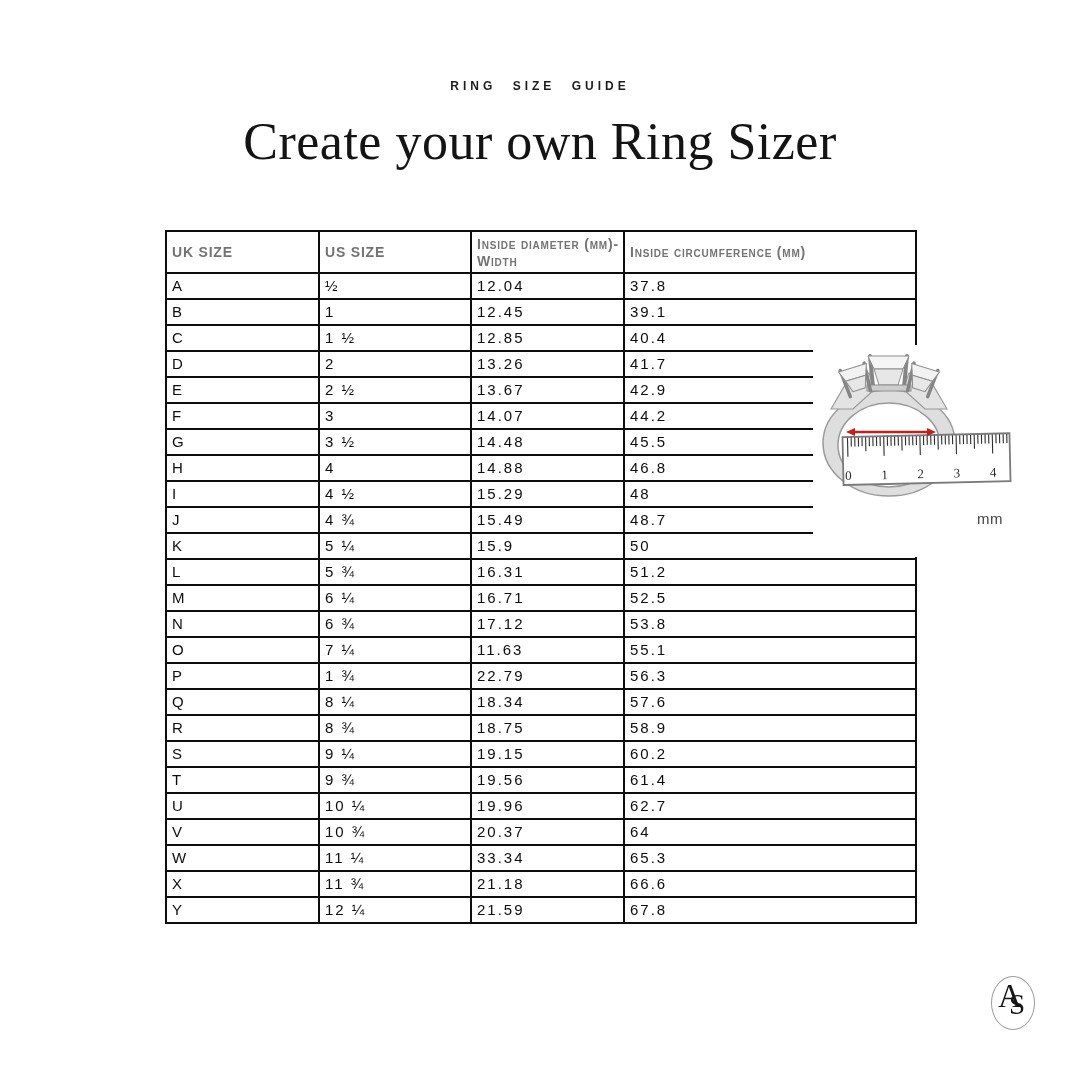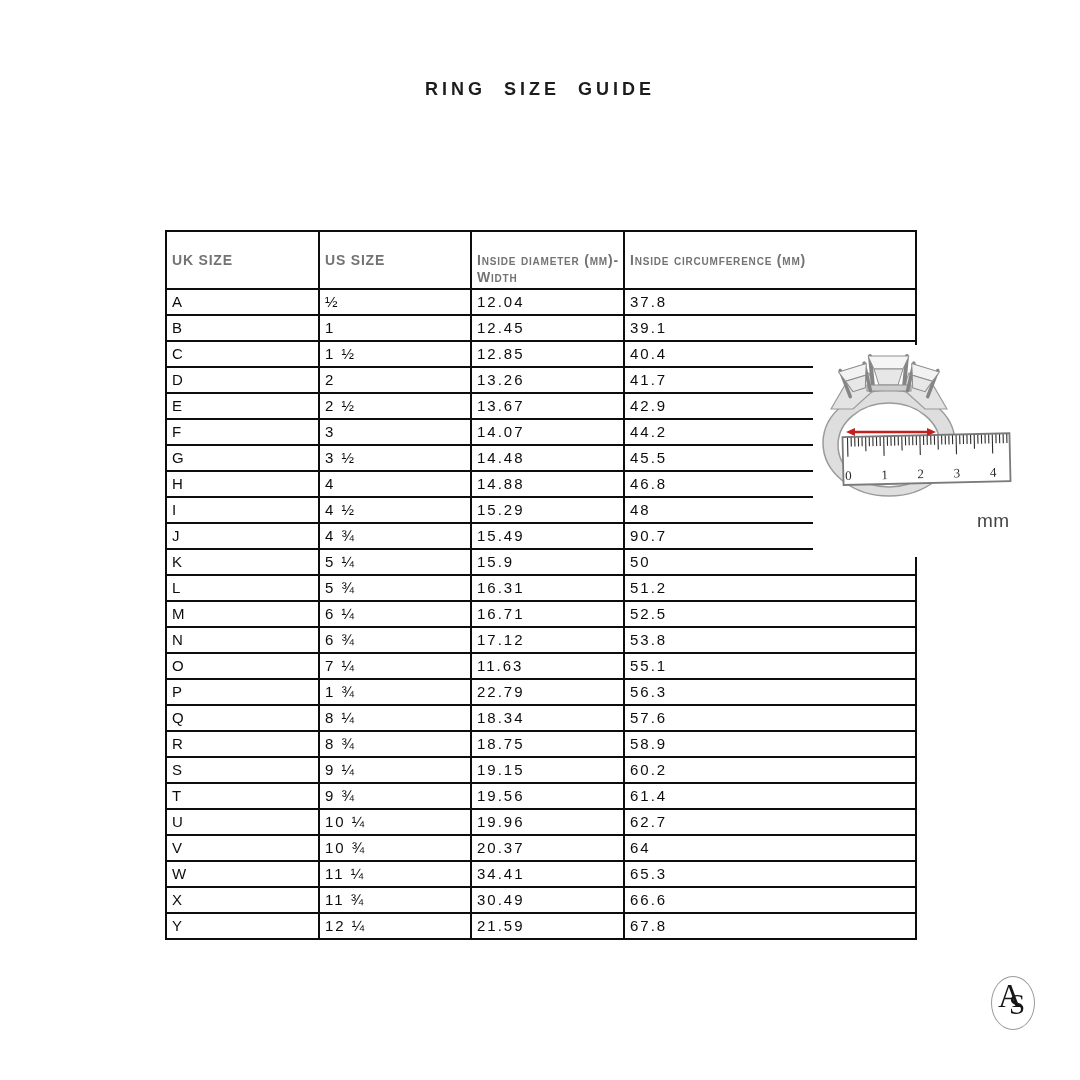--- a/index.html
+++ b/index.html
@@ -1,55 +1,56 @@
 <!DOCTYPE html>
 <html><head>
 <meta charset="utf-8">
 <style>
   html,body{margin:0;padding:0;background:#ffffff;}
   .canvas{position:relative;width:1080px;height:1080px;background:#ffffff;overflow:hidden;
           font-family:"Liberation Sans",sans-serif;color:#141414;}
 
   .eyebrow{position:absolute;top:79px;left:0;width:1080px;text-align:center;
-           font-size:18px;font-weight:700;letter-spacing:4px;word-spacing:9px;color:#1c1c1c;}
+           font-size:12px;font-weight:700;letter-spacing:4px;word-spacing:9px;color:#1c1c1c;}
   .title{position:absolute;top:112px;left:0;width:1080px;text-align:center;margin:0;
          font-family:"Liberation Serif",serif;font-weight:400;font-size:52px;
          letter-spacing:0.5px;color:#141414;}
 
   table.size-table{position:absolute;top:230px;left:165px;width:750px;
                    border-collapse:collapse;table-layout:fixed;background:#fff;}
   .size-table th,.size-table td{border:2px solid #0d0d0d;padding:0 0 0 5px;
                    text-align:left;vertical-align:middle;overflow:hidden;white-space:nowrap;}
   .size-table thead th{height:38px;font-size:14px;font-weight:700;letter-spacing:0.8px;color:#737373;}
   .size-table thead th.sc, .sc{font-variant:small-caps;}
-  .size-table thead .two-line{line-height:17px;padding-top:18px;}
+  .size-table thead .two-line{line-height:17px;padding-top:2px;}
   .size-table tbody td{height:24px;font-size:15px;letter-spacing:2px;color:#0d0d0d;line-height:24px;}
 
   .sizer-overlay{position:absolute;left:813px;top:345px;width:227px;height:212px;background:#ffffff;}
   .ring-svg{position:absolute;left:0;top:0;}
   .width-label{position:absolute;left:8px;top:159px;width:160px;text-align:center;
                font-size:21px;color:#8d8d8d;letter-spacing:0.3px;}
-  .mm-label{position:absolute;left:164px;top:165px;font-size:19px;color:#454545;letter-spacing:0.5px;}
+  .mm-label{position:absolute;left:164px;top:165px;font-size:15px;color:#454545;letter-spacing:0.5px;}
 
   .note{position:absolute;left:106px;top:1000px;font-size:19.5px;color:#101010;letter-spacing:0.1px;}
   .note b{font-weight:700;}
 
   .logo{position:absolute;left:991px;top:976px;width:42px;height:52px;
         border:1.5px solid #9a9a9a;border-radius:50%;}
   .logo .la{position:absolute;left:6px;top:1px;font-family:"Liberation Serif",serif;
             font-size:33px;color:#161616;}
   .logo .ls{position:absolute;left:17px;top:11px;font-family:"Liberation Serif",serif;
             font-size:29px;color:#161616;}
 </style>
 </head>
 <body>
 
 <div class="canvas">
 
   <div class="eyebrow">RING SIZE GUIDE</div>
+  <h1 class="title">Create your own Ring Sizer</h1>
 
   <table class="size-table">
     <colgroup>
       <col style="width:153px">
         <col style="width:152px">
         <col style="width:153px">
         <col style="width:292px">
     </colgroup>
     <thead>
       <tr>
@@ -114,21 +115,21 @@
         <tr>
           <td>I</td>
           <td>4 ½</td>
           <td>15.29</td>
           <td>48</td>
         </tr>
         <tr>
           <td>J</td>
           <td>4 ¾</td>
           <td>15.49</td>
-          <td>90.7</td>
+          <td>48.7</td>
         </tr>
         <tr>
           <td>K</td>
           <td>5 ¼</td>
           <td>15.9</td>
           <td>50</td>
         </tr>
         <tr>
           <td>L</td>
           <td>5 ¾</td>
@@ -191,27 +192,27 @@
         </tr>
         <tr>
           <td>V</td>
           <td>10 ¾</td>
           <td>20.37</td>
           <td>64</td>
         </tr>
         <tr>
           <td>W</td>
           <td>11 ¼</td>
-          <td>34.41</td>
+          <td>33.34</td>
           <td>65.3</td>
         </tr>
         <tr>
           <td>X</td>
           <td>11 ¾</td>
-          <td>30.49</td>
+          <td>21.18</td>
           <td>66.6</td>
         </tr>
         <tr>
           <td>Y</td>
           <td>12 ¼</td>
           <td>21.59</td>
           <td>67.8</td>
         </tr>
       </tbody>
   </table>

